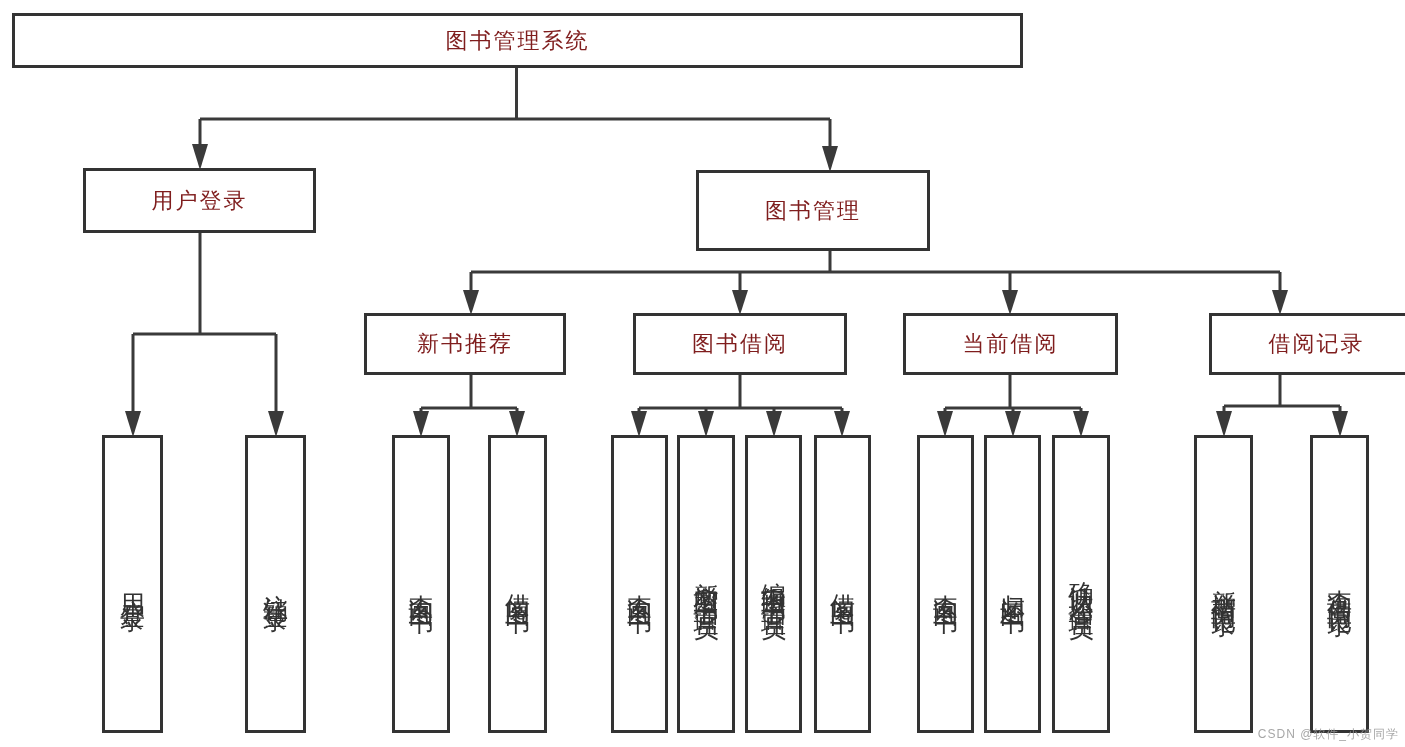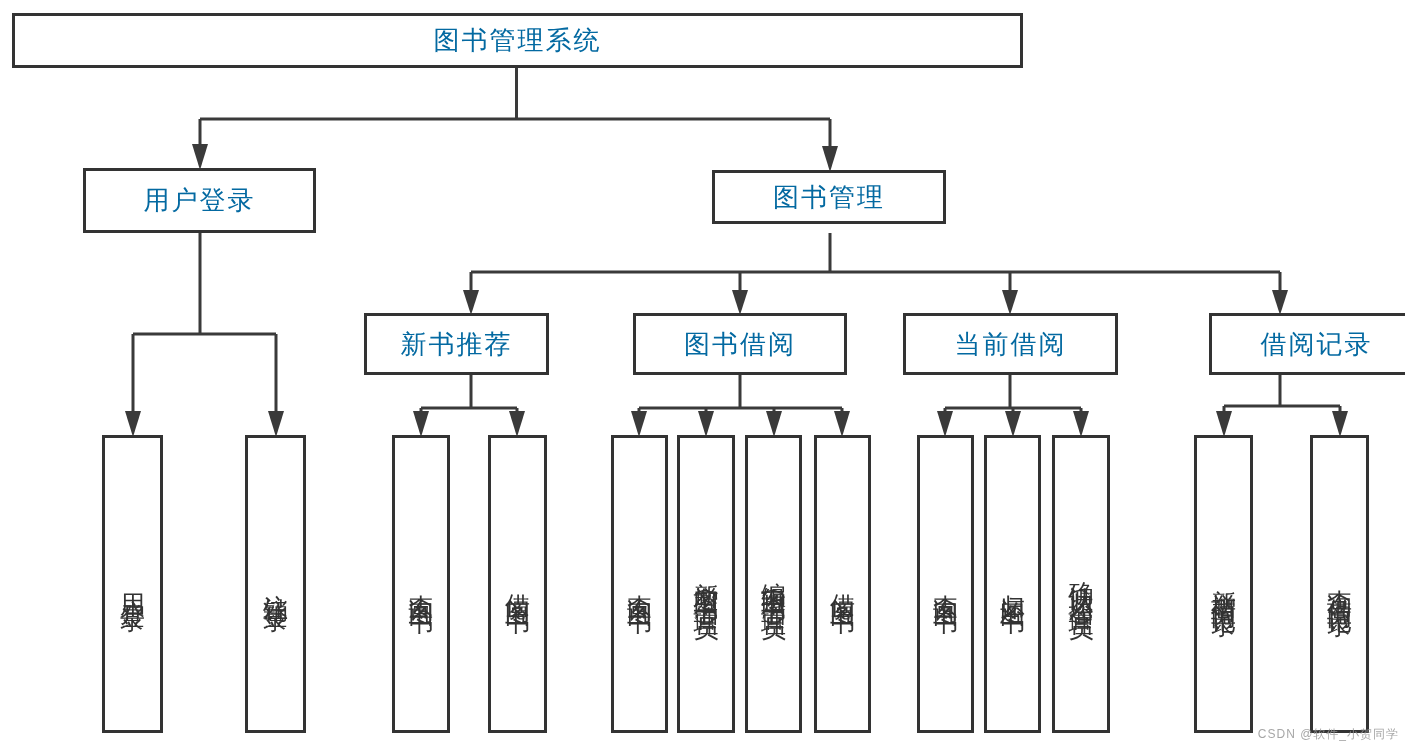--- a/index.html
+++ b/index.html
@@ -13,23 +13,23 @@
   }
   #connectors{position:absolute;left:0;top:0;width:1405px;height:747px;}
   .node{
     position:absolute;
     box-sizing:border-box;
     border:3px solid #333333;
     background:#ffffff;
     display:flex;
     align-items:center;
     justify-content:center;
-    font-size:26px;
+    font-size:22px;
     letter-spacing:2px;
-    color:#0369a1;
+    color:#7f1d1d;
     white-space:nowrap;
   }
   .node-tall{
     position:absolute;
     box-sizing:border-box;
     border:3px solid #333333;
     background:#ffffff;
     display:flex;
     align-items:center;
     justify-content:center;
@@ -105,25 +105,25 @@
     </g>
   </svg>
 
   <div class="node" style="left:12px;top:13px;width:1011px;height:55px;">
     <span>图书管理系统</span>
   </div>
 
   <div class="node" style="left:83px;top:168px;width:233px;height:65px;">
     <span>用户登录</span>
   </div>
-  <div class="node" style="left:712px;top:170px;width:234px;height:54px;">
+  <div class="node" style="left:696px;top:170px;width:234px;height:81px;">
     <span>图书管理</span>
   </div>
 
-  <div class="node" style="left:364px;top:313px;width:185px;height:62px;">
+  <div class="node" style="left:364px;top:313px;width:202px;height:62px;">
     <span>新书推荐</span>
   </div>
   <div class="node" style="left:633px;top:313px;width:214px;height:62px;">
     <span>图书借阅</span>
   </div>
   <div class="node" style="left:903px;top:313px;width:215px;height:62px;">
     <span>当前借阅</span>
   </div>
   <div class="node" style="left:1173px;top:313px;width:215px;height:62px;margin-left:36px;">
     <span>借阅记录</span>

